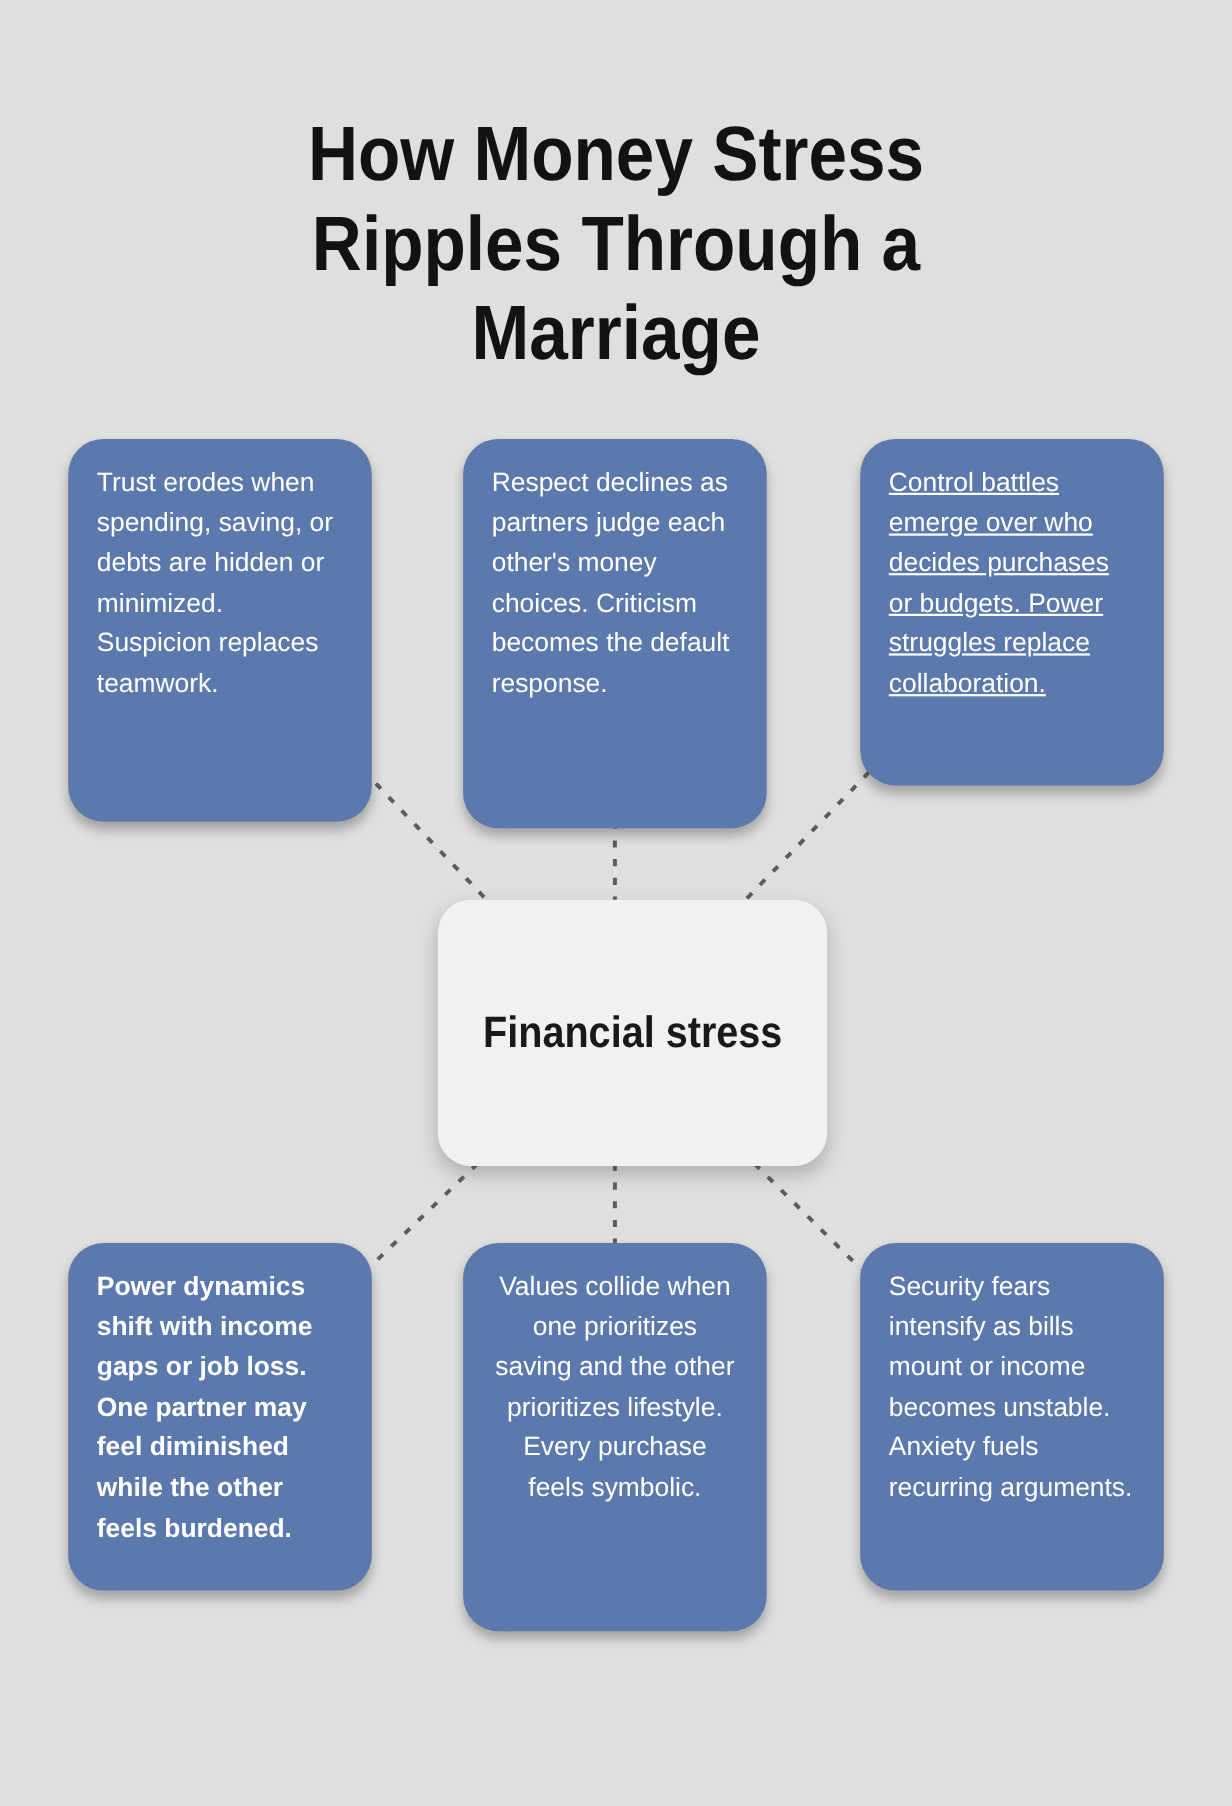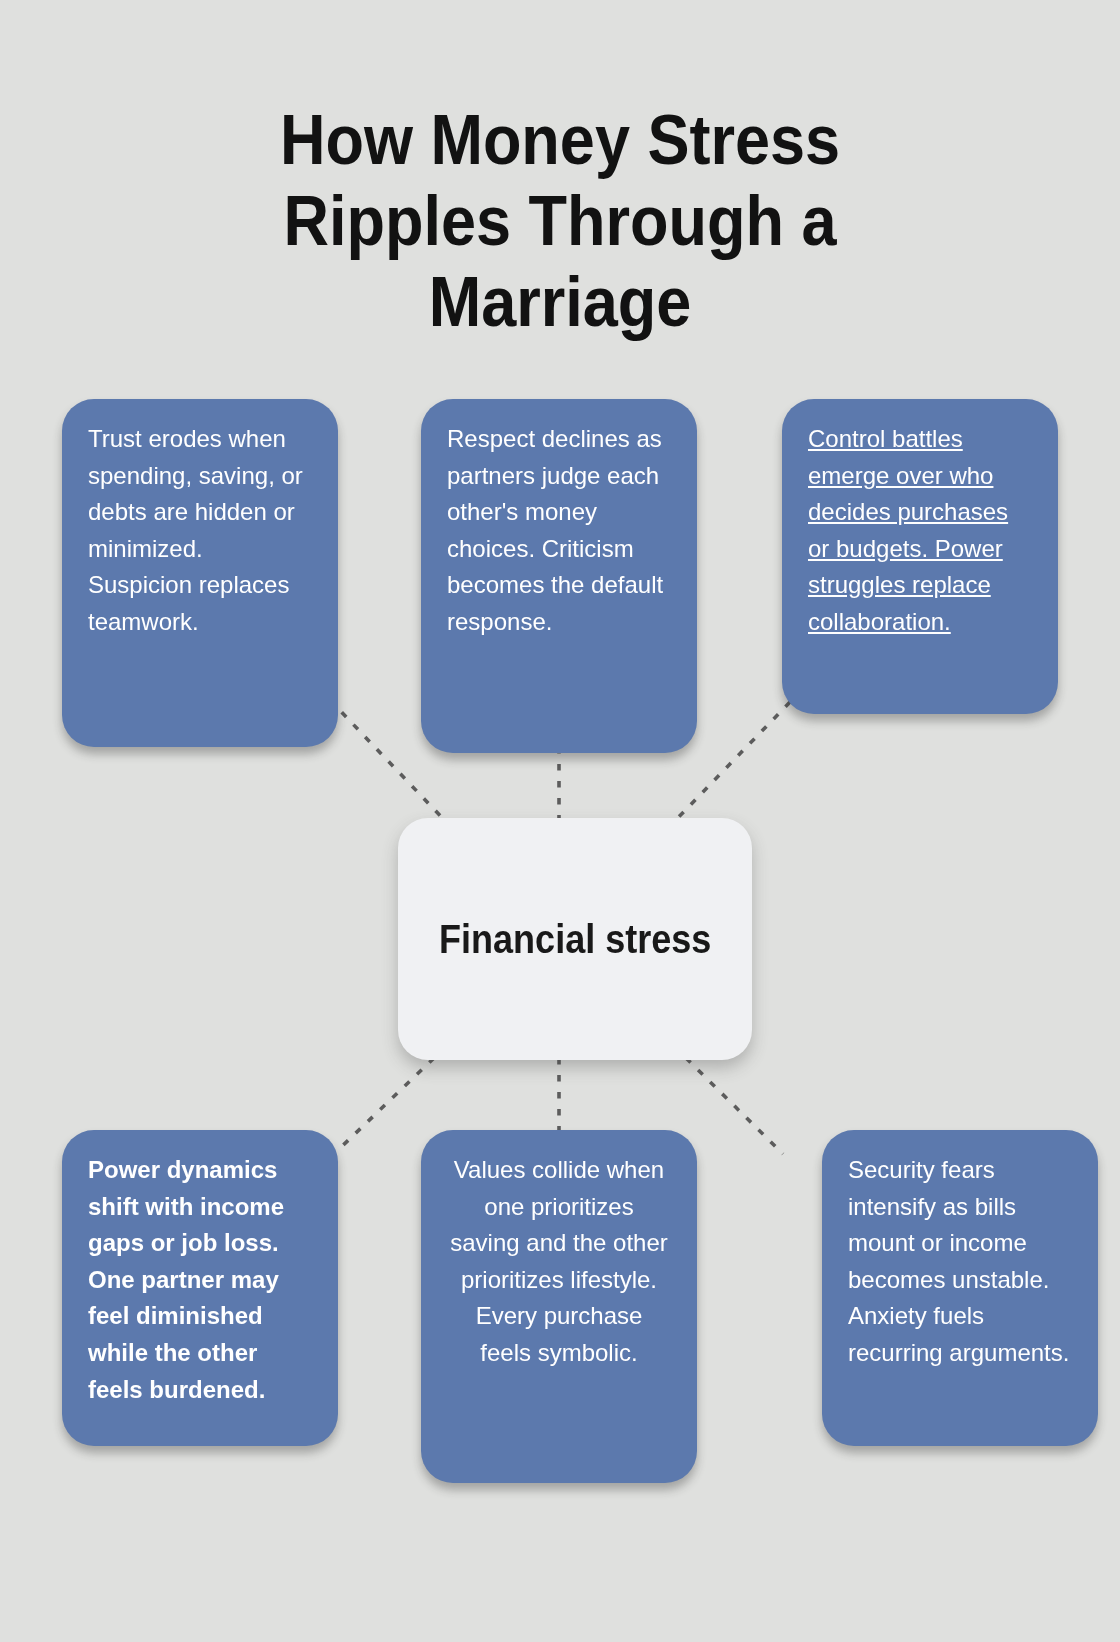--- a/index.html
+++ b/index.html
@@ -55,21 +55,21 @@
     font-size:24px;
     line-height:36.6px;
     padding:22px 26px;
     box-shadow:0 7px 10px rgba(40,40,40,0.32);
   }
   .card.tl{left:62px;  top:399px; height:348px;}
   .card.tm{left:421px; top:399px; height:354px;}
   .card.tr{left:782px; top:399px; height:315px;text-decoration:underline;}
   .card.bl{left:62px;  top:1130px; height:316px;font-weight:bold;}
   .card.bm{left:421px; top:1130px; height:353px;text-align:center;}
-  .card.br{left:782px; top:1130px; height:316px;margin-left:40px;}
+  .card.br{left:782px; top:1130px; height:316px;}
   .center-node{
     position:absolute;
     left:382px; top:818px;
     width:354px; height:242px;
     background:var(--center-bg);
     border-radius:30px;
     box-shadow:0 8px 16px rgba(70,70,70,0.30);
     display:flex;
     align-items:center;
     justify-content:center;

